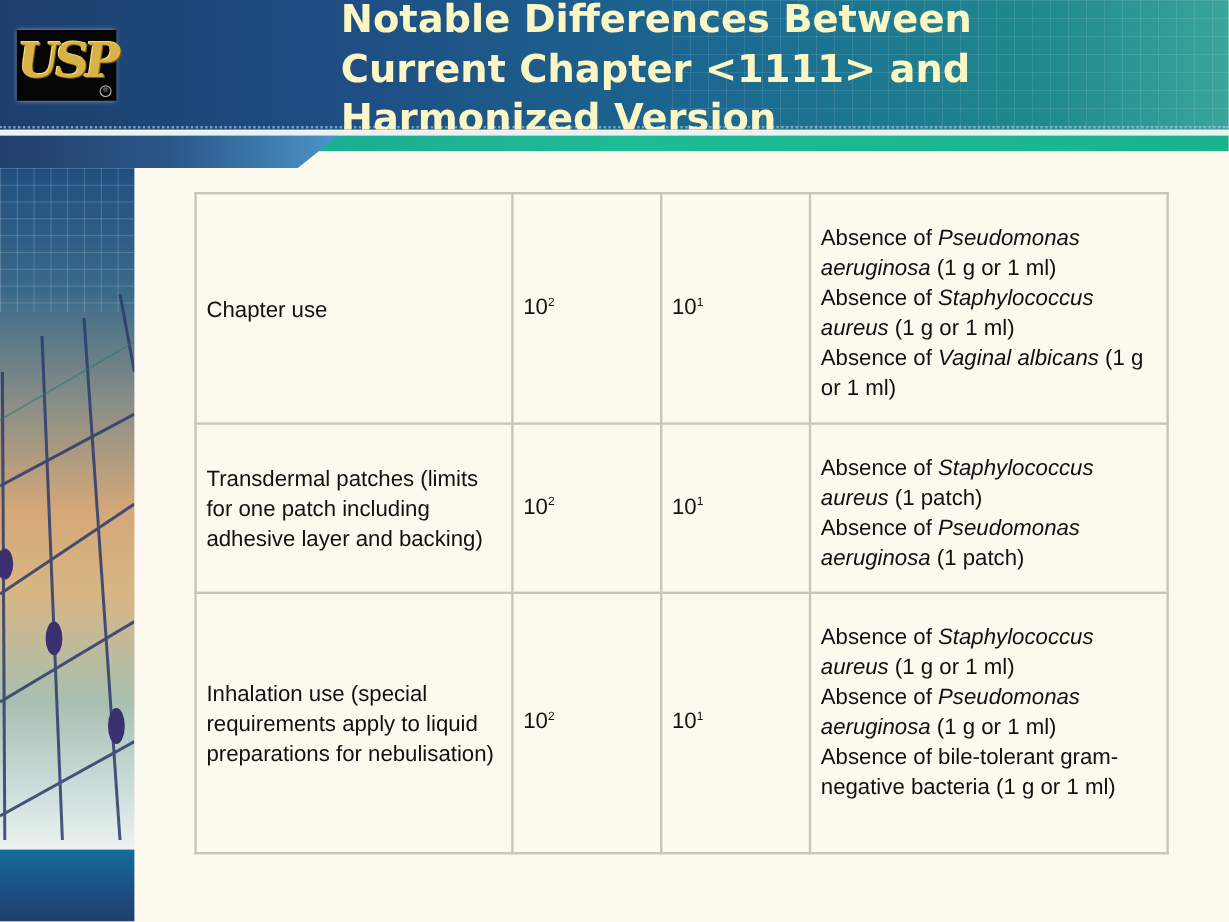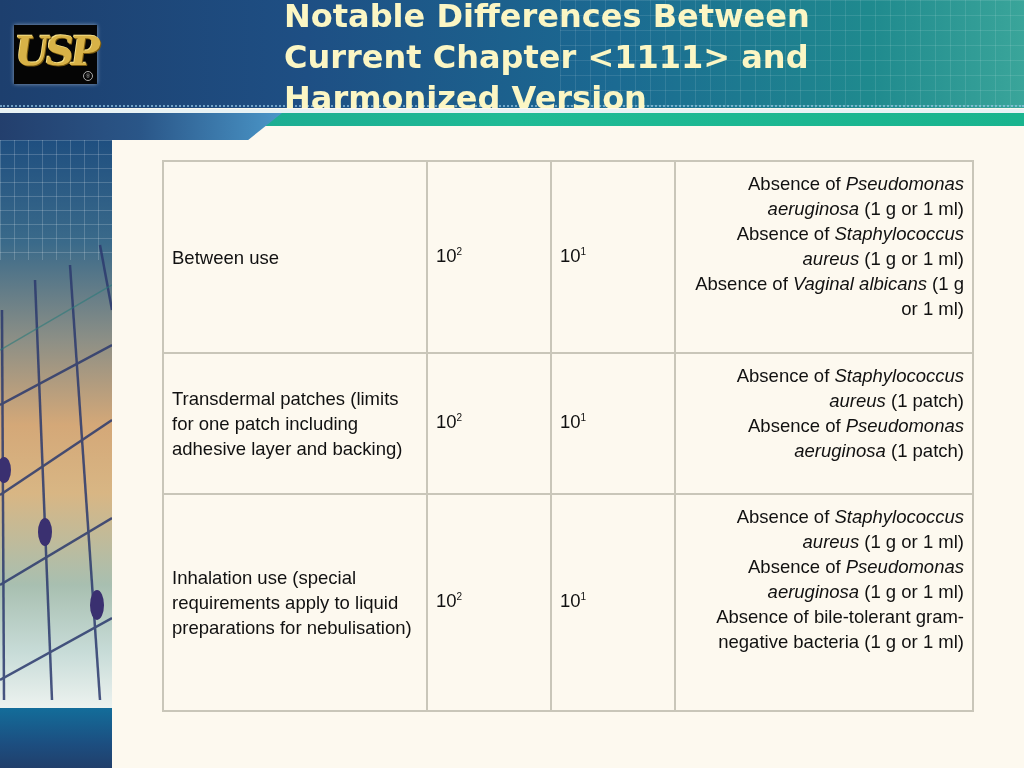--- a/index.html
+++ b/index.html
@@ -76,21 +76,21 @@
   }
   .table-wrap { position:absolute; left:162px; top:160px; }
   table {
     border-collapse:collapse; background:#fdf9ef;
     font-family:"Liberation Sans", sans-serif; font-size:18.5px; color:#111;
   }
   td {
     border:2px solid #c9c6b9; vertical-align:middle;
     padding:0 8px; line-height:25px;
   }
-  td.req { vertical-align:top; padding-top:9px; padding-bottom:6px;text-align:right; }
+  td.req { vertical-align:top; padding-top:23px; padding-bottom:6px; }
   .c1 { width:246px; }
   .c2 { width:106px; }
   .c3 { width:106px; }
   .c4 { width:280px; }
   sup { font-size:10px; vertical-align:7px; line-height:0; }
   .num { position:relative; top:-2px;text-align:center; }
   .req-line { display:block; }
   i { font-style:italic; }
 </style>
 </head>
@@ -131,21 +131,21 @@
       <ellipse cx="97" cy="465" rx="7" ry="15"></ellipse>
     </g>
   </svg>
 </div>
 <div class="left-bottom-block"></div>
 
 <div class="table-wrap">
   <table>
     <tbody id="tbody">
         <tr style="height: 192px;">
-    <td class="c1">Between use</td>
+    <td class="c1">Chapter use</td>
     <td class="c2"><span class="num"><span class="b">10</span><sup class="e">2</sup></span></td>
     <td class="c3"><span class="num"><span class="b">10</span><sup class="e">1</sup></span></td>
     <td class="c4 req">
             <span class="req-line"><span>Absence of </span><i>Pseudomonas aeruginosa</i><span> (1 g or 1 ml)</span></span>
             <span class="req-line"><span>Absence of </span><i>Staphylococcus aureus</i><span> (1 g or 1 ml)</span></span>
             <span class="req-line"><span>Absence of </span><i>Vaginal albicans</i><span> (1 g or 1 ml)</span></span>
           </td>
   </tr>
         <tr style="height: 141px;">
     <td class="c1">Transdermal patches (limits for one patch including adhesive layer and backing)</td>

